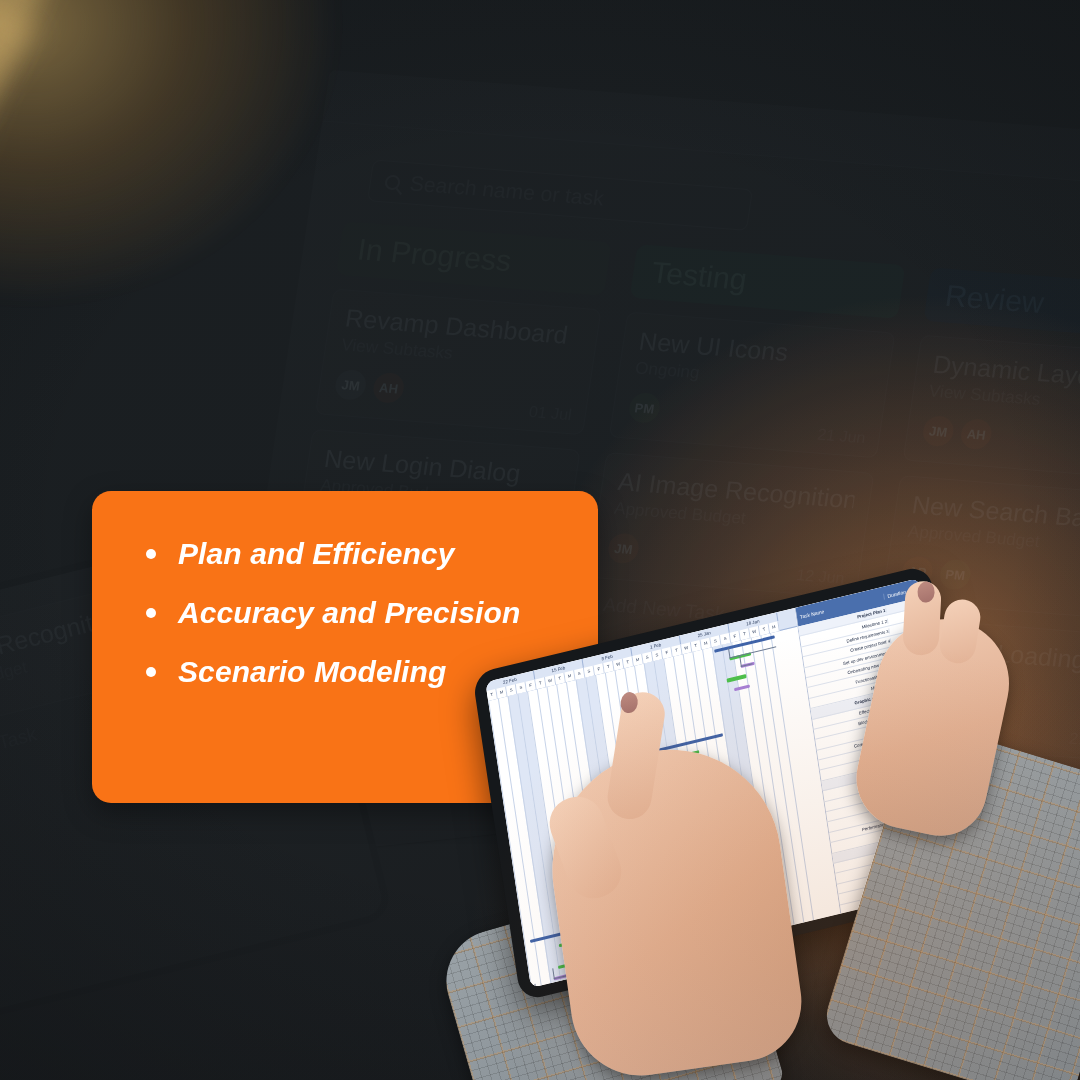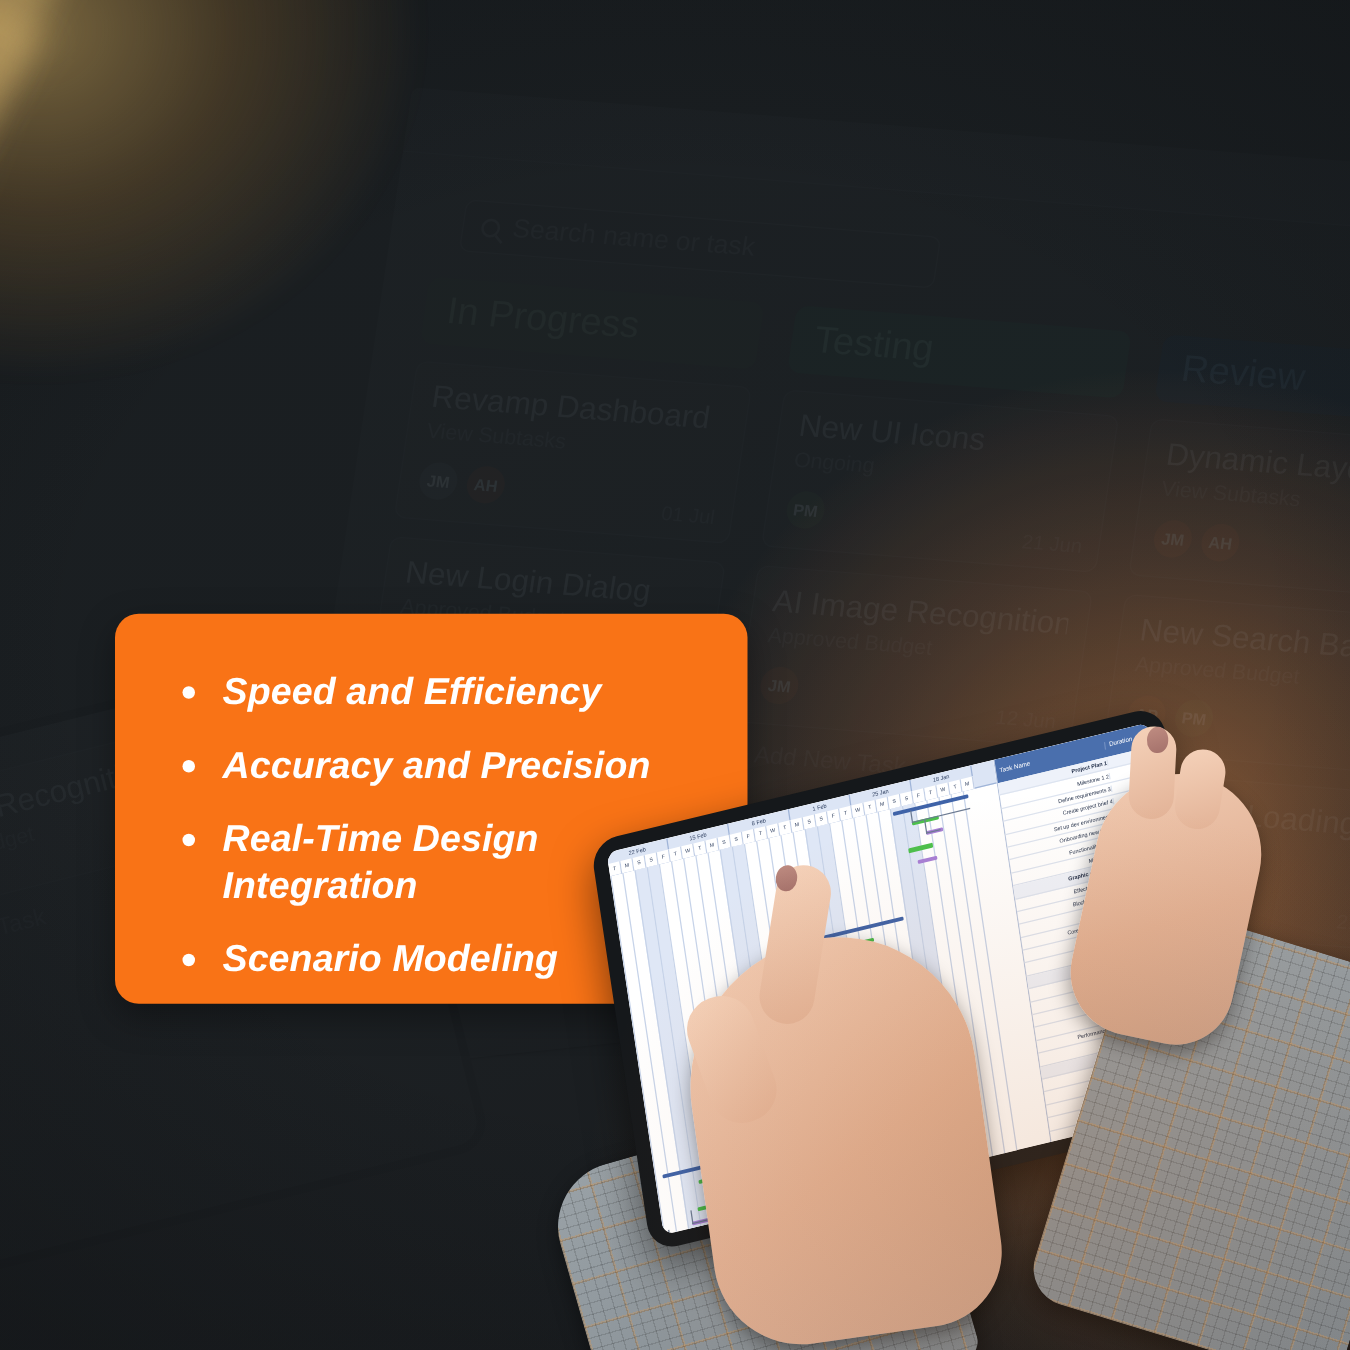--- a/index.html
+++ b/index.html
@@ -462,23 +462,22 @@
 
     <div class="flare"></div>
     <div class="ray" style="left:-40px;top:-80px;width:110px;height:620px;transform:rotate(28deg);"></div>
     <div class="ray" style="left:10px;top:-110px;width:60px;height:520px;transform:rotate(20deg);"></div>
     <div class="ray" style="left:-90px;top:-60px;width:160px;height:700px;transform:rotate(36deg);"></div>
   </div>
 
 
   <div class="bullet-card">
     <ul class="blist">
-      <li>Speed and Efficiency</li>
+      <li>Plan and Efficiency</li>
       <li>Accuracy and Precision</li>
-      <li>Real-Time Design Integration</li>
       <li>Scenario Modeling</li>
     </ul>
   </div>
 
   <div class="tablet-wrap">
 
     <div class="sleeve sleeve-r"></div>
 
     <div class="tablet">
       <div class="screen">

